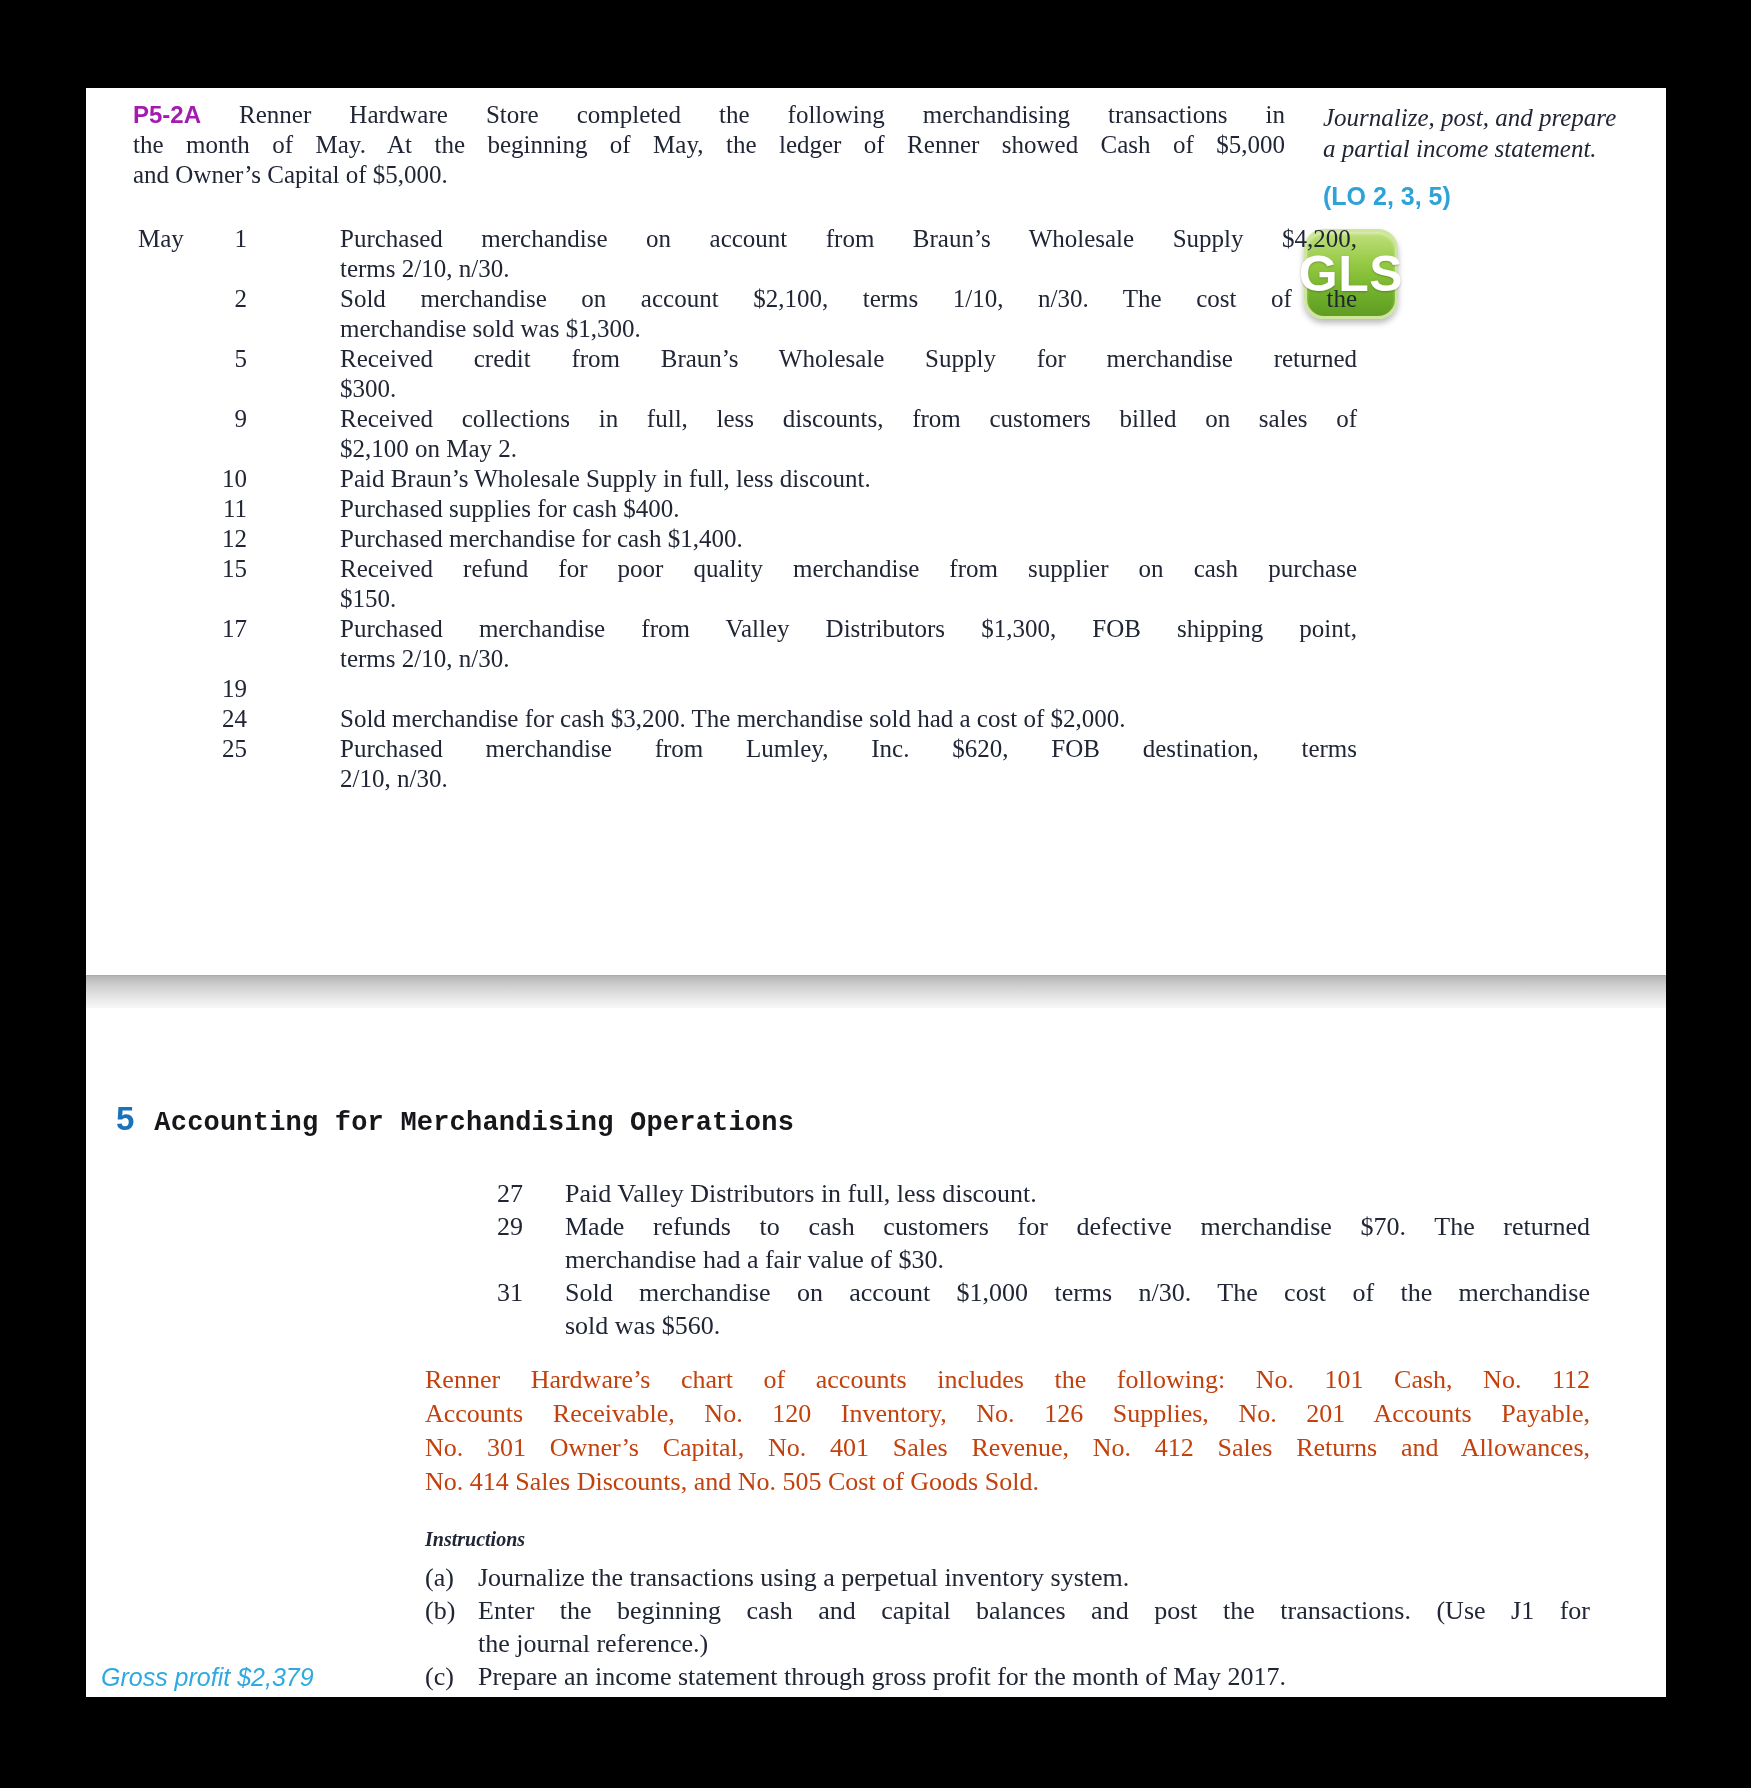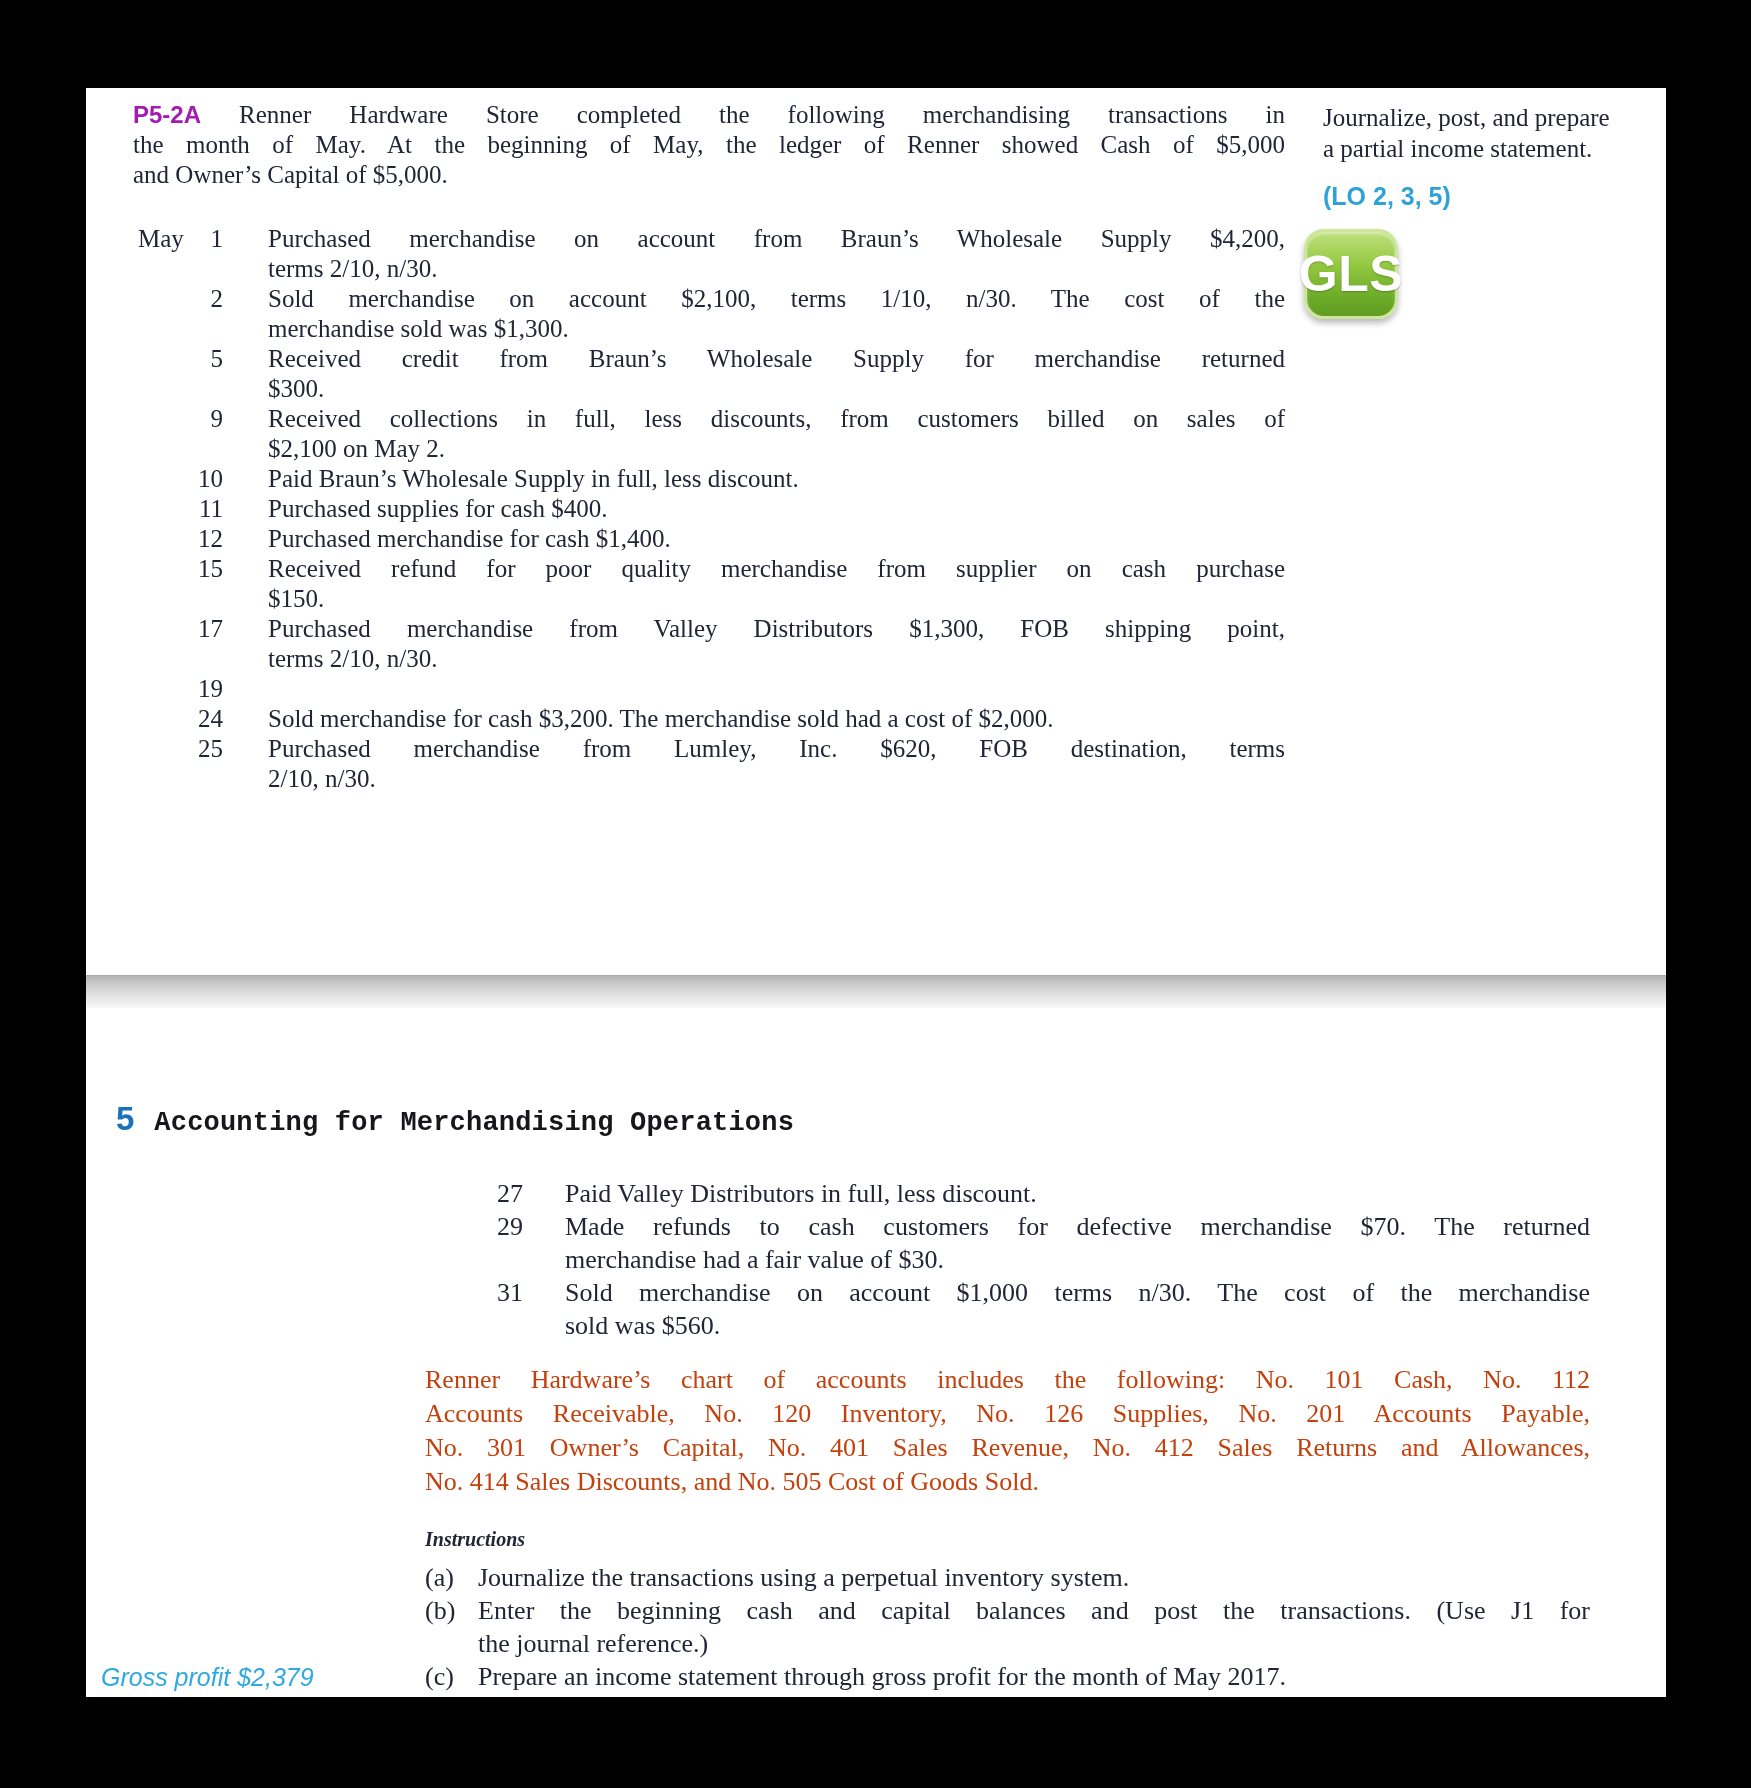--- a/index.html
+++ b/index.html
@@ -10,35 +10,35 @@
 
   .line { white-space:normal; }
   .jfull { text-align:justify; text-align-last:justify; }
 
   
   .intro { position:absolute; left:47px; top:12px; width:1152px;
            font-size:25px; line-height:30px; color:#212636; }
   .prob-id { font-family:"Liberation Sans", sans-serif; font-weight:bold; color:#a21caf; font-size:24px; }
 
   .margin-note { position:absolute; left:1237px; top:14px; width:345px; color:#212636; }
-  .mn-goal { font-size:25px; line-height:31px; }
+  .mn-goal { font-style:italic; font-size:25px; line-height:31px; }
   .mn-lo   { margin-top:18px; font-family:"Liberation Sans", sans-serif; font-weight:bold;
              font-size:25px; color:#2fa2d8; }
 
   .gls { position:absolute; left:1218px; top:141px; width:94px; height:90px;
          display:flex; align-items:center; justify-content:center;
          border-radius:20px; border:3px solid #cde69c;
          background:linear-gradient(180deg,#bfe07c 0%,#93c841 40%,#6fae2a 75%,#5f9c22 100%);
          box-shadow:0 4px 6px rgba(0,0,0,.28), inset 0 2px 3px rgba(255,255,255,.45); }
   .gls span { color:#fff; font-family:"Liberation Sans", sans-serif; font-weight:bold;
               font-size:50px; letter-spacing:.5px; text-shadow:0 1px 2px rgba(0,0,0,.25); }
 
   .txlist1 { position:absolute; left:52px; top:136px; width:1147px;
              font-size:25px; line-height:30px; color:#212636; }
-  .txlist1 .tx-row { display:grid; grid-template-columns:52px 33px 45px 1017px; }
+  .txlist1 .tx-row { display:grid; grid-template-columns:52px 33px 45px 1017px;gap:24px; }
 
   .txlist2 { position:absolute; left:397px; top:1089px; width:1107px;
              font-size:26px; line-height:33px; color:#212636; }
   .txlist2 .tx-row { display:grid; grid-template-columns:40px 42px 1025px; }
 
   .tx-day { text-align:right; }
 
   
   .divider { position:absolute; left:0; top:887px; width:1580px; height:33px;
              background:linear-gradient(180deg,#b5b5b5 0%,#cbcbcb 25%,#e2e2e2 60%,#f8f8f8 100%);

